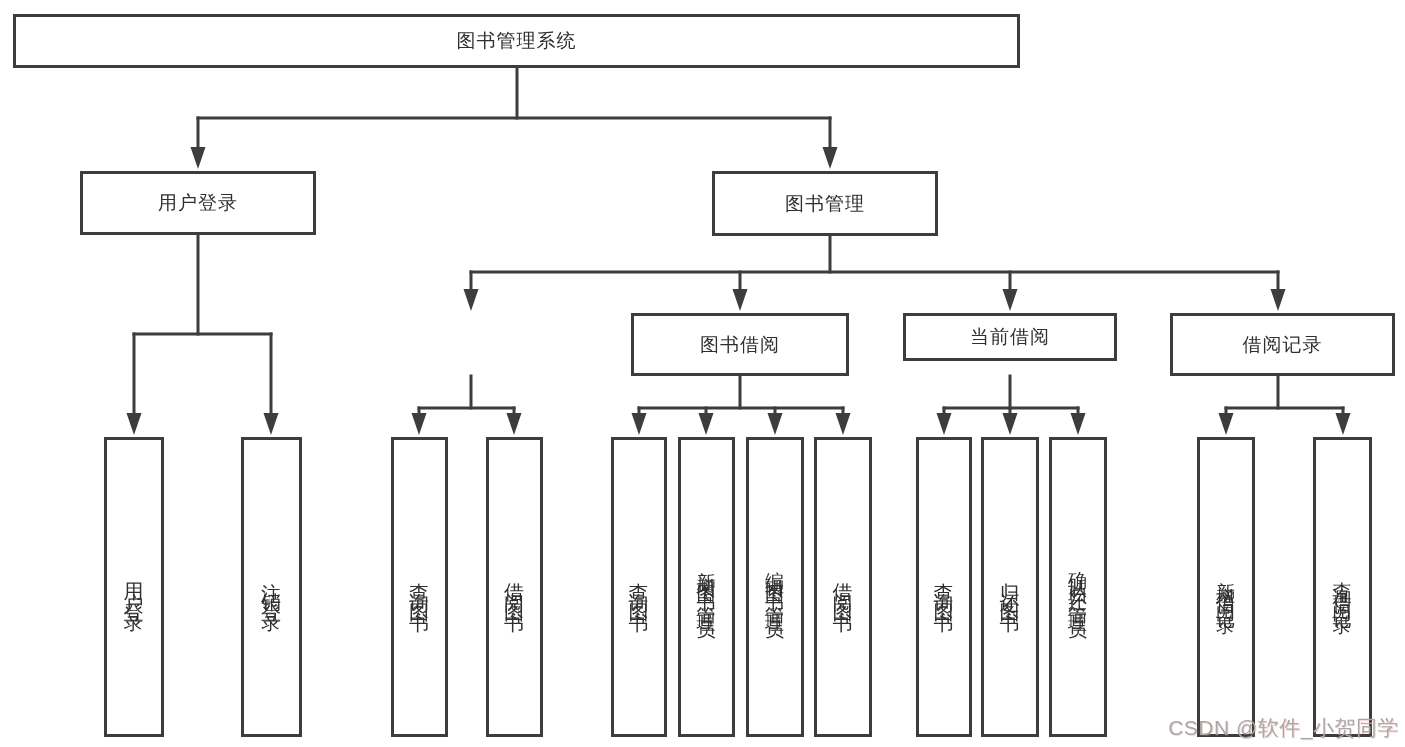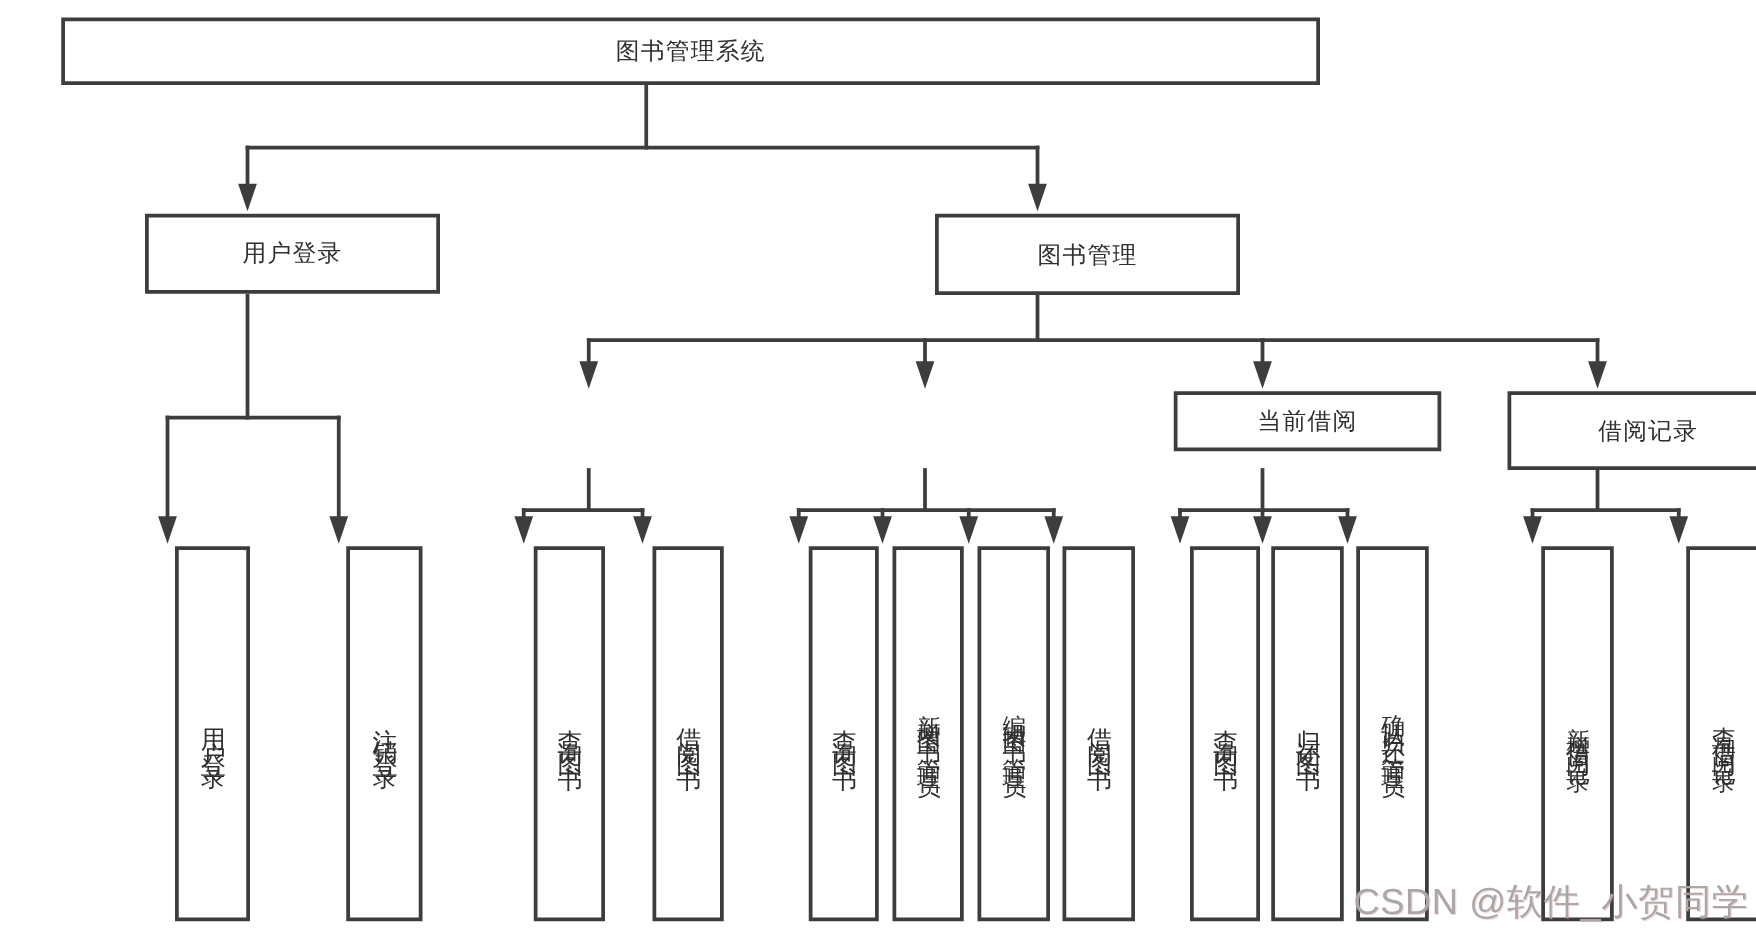--- a/index.html
+++ b/index.html
@@ -19,39 +19,38 @@
     overflow:hidden;
   }
   .wires{position:absolute;left:0;top:0;width:1405px;height:747px;}
   .node{
     position:absolute;
     box-sizing:border-box;
     border:3px solid var(--box-border);
     background:var(--box-fill);
     display:flex;align-items:center;justify-content:center;
     color:var(--text);
-    margin-left:36px;
   }
   .node.h span{
     font-size:19px;
     letter-spacing:1px;
     white-space:nowrap;
   }
   .node.v span{
     writing-mode:vertical-rl;
     text-orientation:mixed;
     font-size:20px;
     line-height:1;
     letter-spacing:10px;
   }
   .node.v.tight span{letter-spacing:7px;font-size:19px;}
   .watermark{
     position:absolute;
     right:6px;bottom:5px;
-    font-size:29px;
+    font-size:21px;
     color:var(--wm);
     letter-spacing:0.5px;
     text-shadow:1px 1px 0 rgba(226,110,110,0.28);
     white-space:nowrap;
     text-align:center;
   }
 </style>
 </head>
 <body>
 
@@ -123,24 +122,27 @@
     </g>
   </svg>
 
   <div class="node h" style="left:13px;top:14px;width:1007px;height:54px;">
     <span>图书管理系统</span>
   </div>
 
   <div class="node h" style="left:80px;top:171px;width:236px;height:64px;">
     <span>用户登录</span>
   </div>
-  <div class="node h" style="left:712px;top:171px;width:244px;height:65px;">
+  <div class="node h" style="left:712px;top:171px;width:226px;height:65px;">
     <span>图书管理</span>
   </div>
 
+  <div class="node h" style="left:631px;top:313px;width:218px;height:63px;">
+    <span>图书借阅</span>
+  </div>
   <div class="node h" style="left:903px;top:313px;width:214px;height:48px;">
     <span>当前借阅</span>
   </div>
   <div class="node h" style="left:1170px;top:313px;width:225px;height:63px;">
     <span>借阅记录</span>
   </div>
 
   <div class="node v" style="left:104px;top:437px;width:60px;height:300px;">
     <span>用户登录</span>
   </div>

